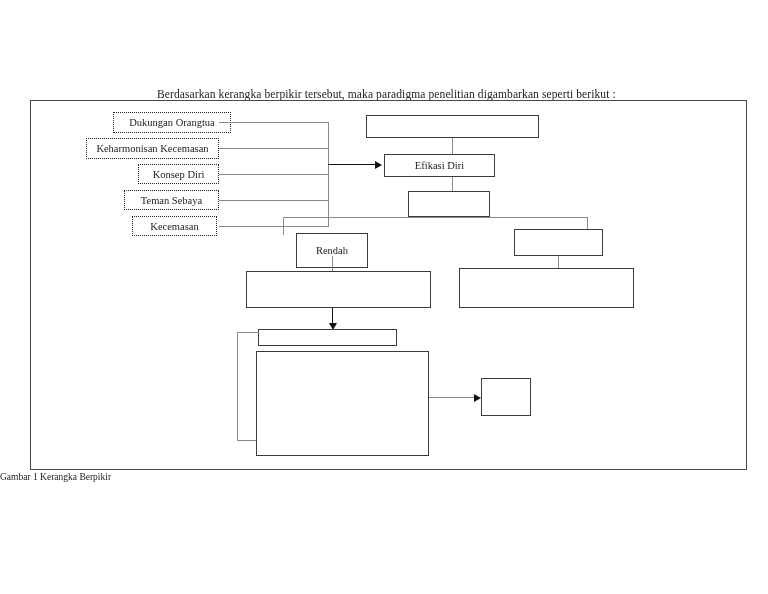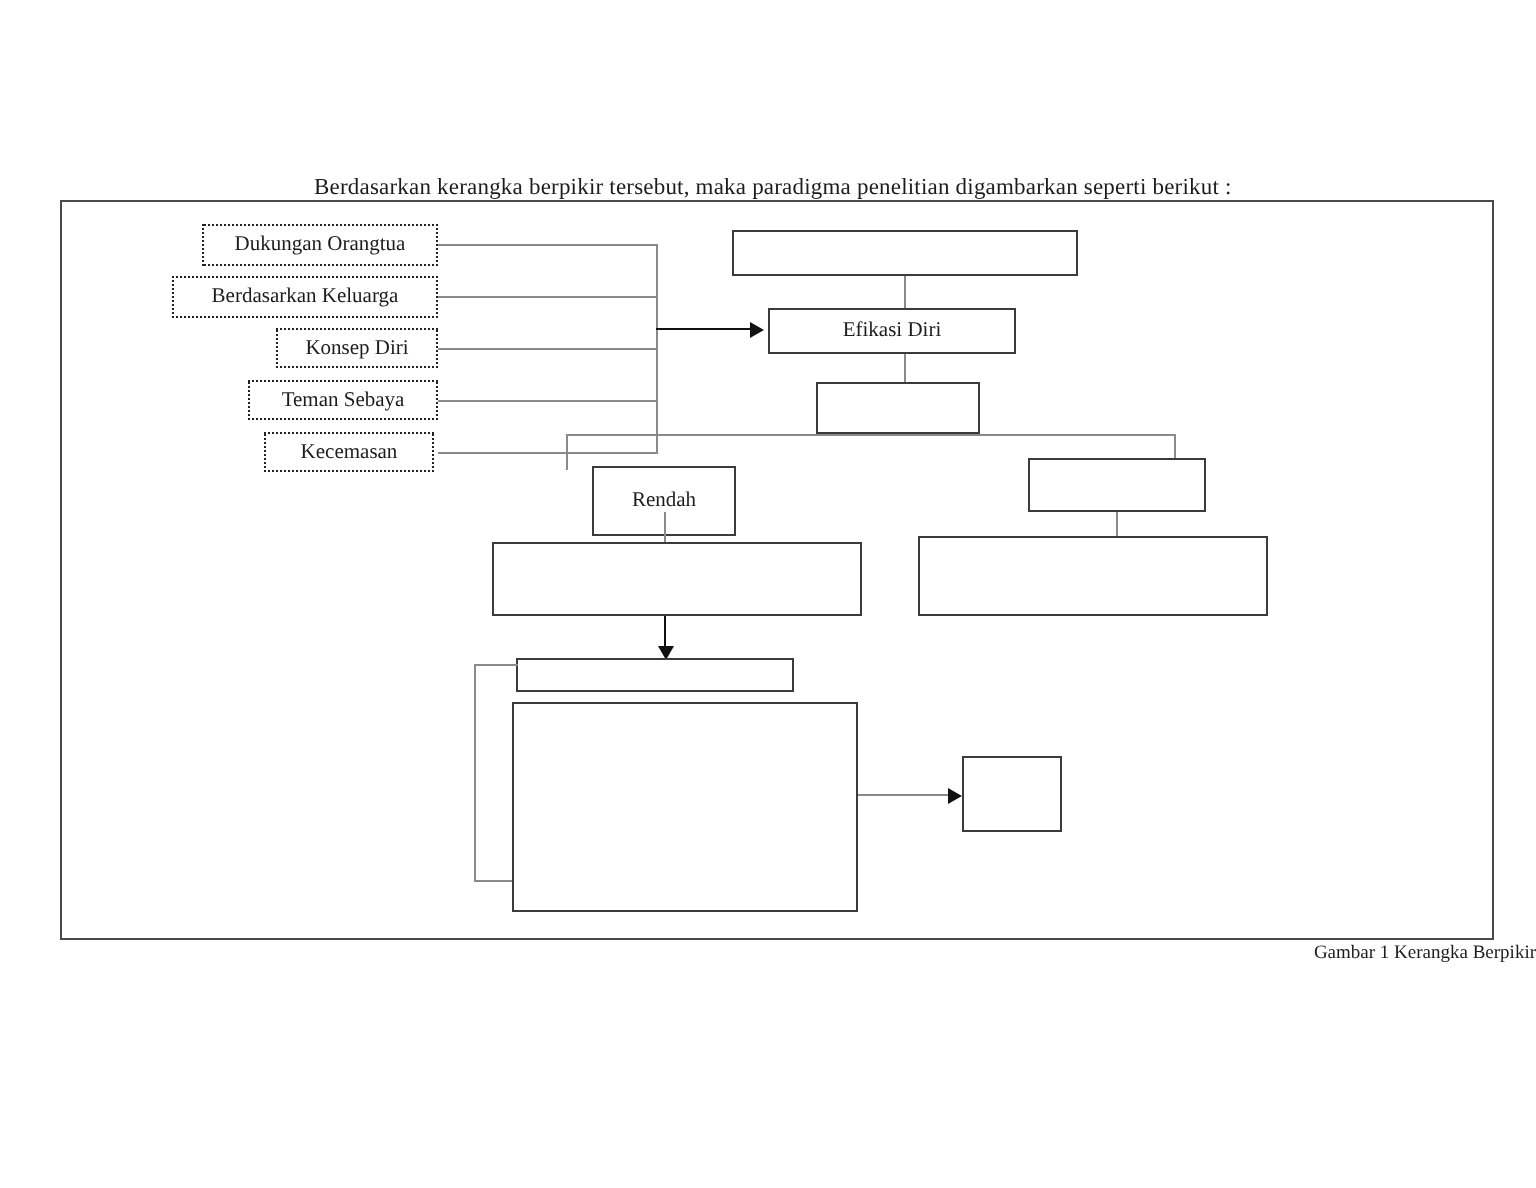--- a/index.html
+++ b/index.html
@@ -39,21 +39,21 @@
     box-sizing: border-box;
     background: #ffffff;
   }
 
   
   #figure-caption {
     position: absolute;
     left: 0;
     top: 472px;
     width: 768px;
-    text-align: right;
+    text-align: left;
     font-size: 9.5px;
     color: #1c1c1c;
   }
 
   
   .node {
     position: absolute;
     box-sizing: border-box;
     background: #ffffff;
     display: flex;
@@ -98,26 +98,26 @@
     border-top: 7px solid #111111;
   }
 </style>
 </head>
 <body>
 
 <div id="intro-text">Berdasarkan kerangka berpikir tersebut, maka paradigma penelitian digambarkan seperti berikut :</div>
 
 <div id="figure-frame">
 
-  <div class="node dotted" style="left:70px; top:11px; width:118px; height:21px;">
+  <div class="node dotted" style="left:82px; top:11px; width:118px; height:21px;">
     <span>Dukungan Orangtua</span>
   </div>
 
   <div class="node dotted" style="left:55px; top:37px; width:133px; height:21px;">
-    <span>Berdasarkan Keluarga</span>
+    <span>Keharmonisan Kecemasan</span>
   </div>
 
   <div class="node dotted" style="left:107px; top:63px; width:81px; height:20px;">
     <span>Konsep Diri</span>
   </div>
 
   <div class="node dotted" style="left:93px; top:89px; width:95px; height:20px;font-family:Liberation Serif, serif;">
     <span>Teman Sebaya</span>
   </div>
 
@@ -135,21 +135,21 @@
 
   <div class="conn h dark" style="left:297px; top:63px; width:48px;"></div>
   <div class="arrow-right" style="left:344px; top:59.5px;"></div>
 
   <div class="node solid empty" style="left:335px; top:14px; width:173px; height:23px;">
     <span></span>
   </div>
 
   <div class="conn v" style="left:421px; top:37px; height:16px;"></div>
 
-  <div class="node solid" style="left:353px; top:53px; width:124px; height:23px;">
+  <div class="node solid" style="left:353px; top:53px; width:111px; height:23px;">
     <span>Efikasi Diri</span>
   </div>
 
   <div class="conn v" style="left:421px; top:76px; height:14px;"></div>
 
   <div class="node solid empty" style="left:377px; top:90px; width:82px; height:26px;">
     <span></span>
   </div>
 
   <div class="conn h" style="left:252px; top:116px; width:305px;"></div>

